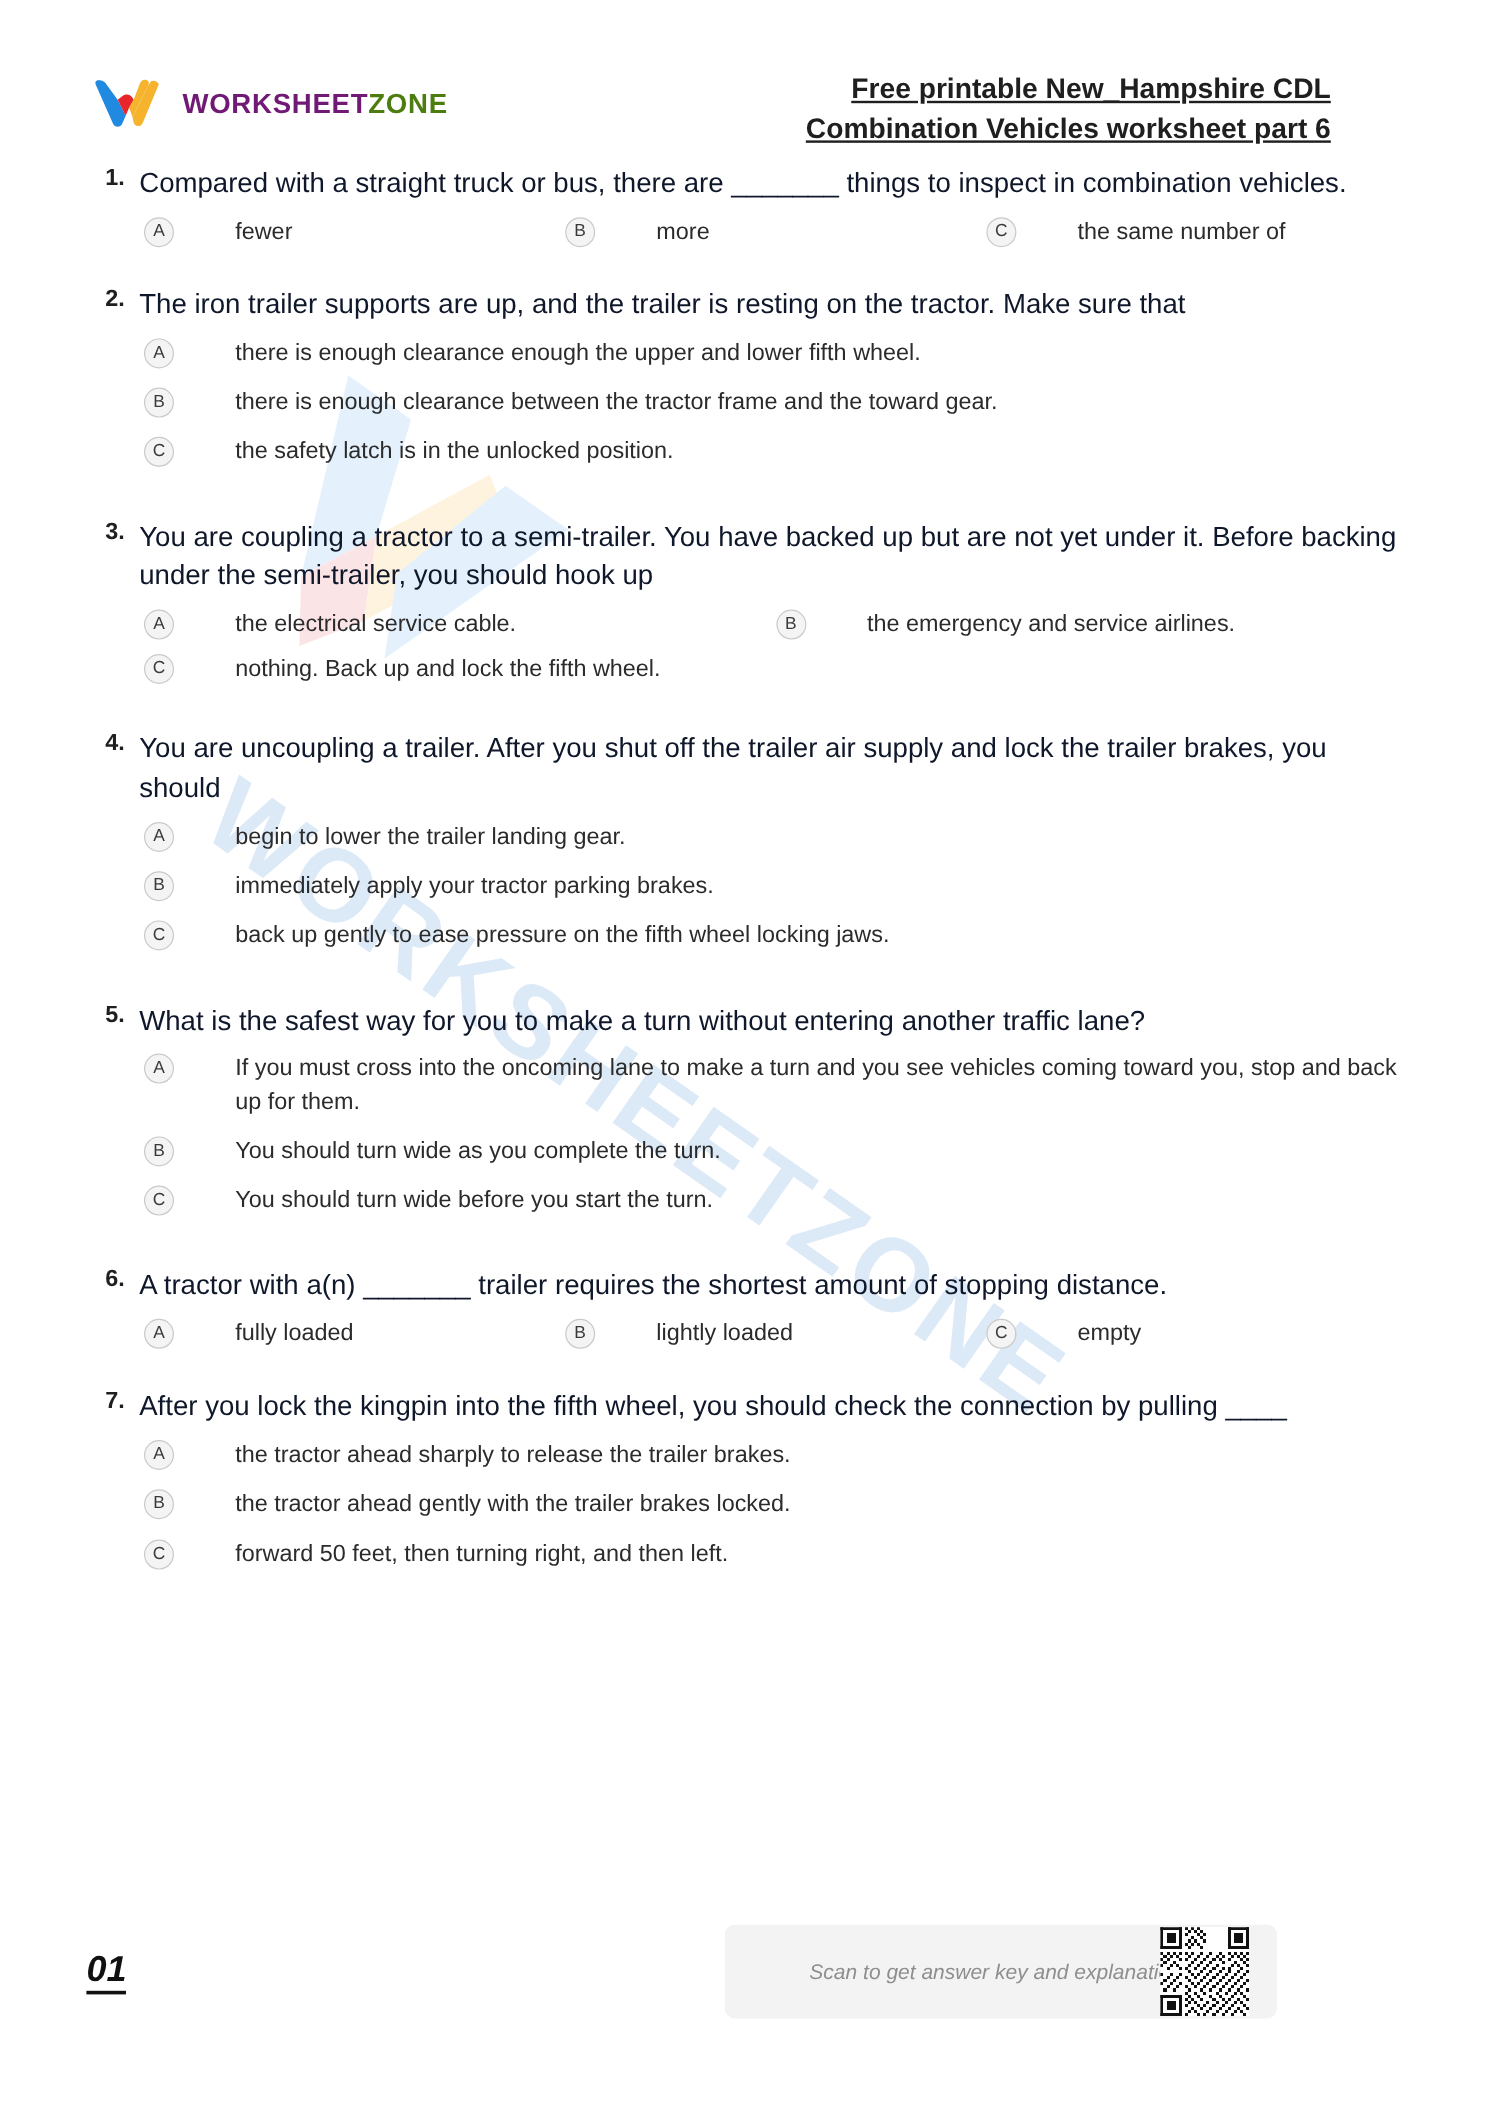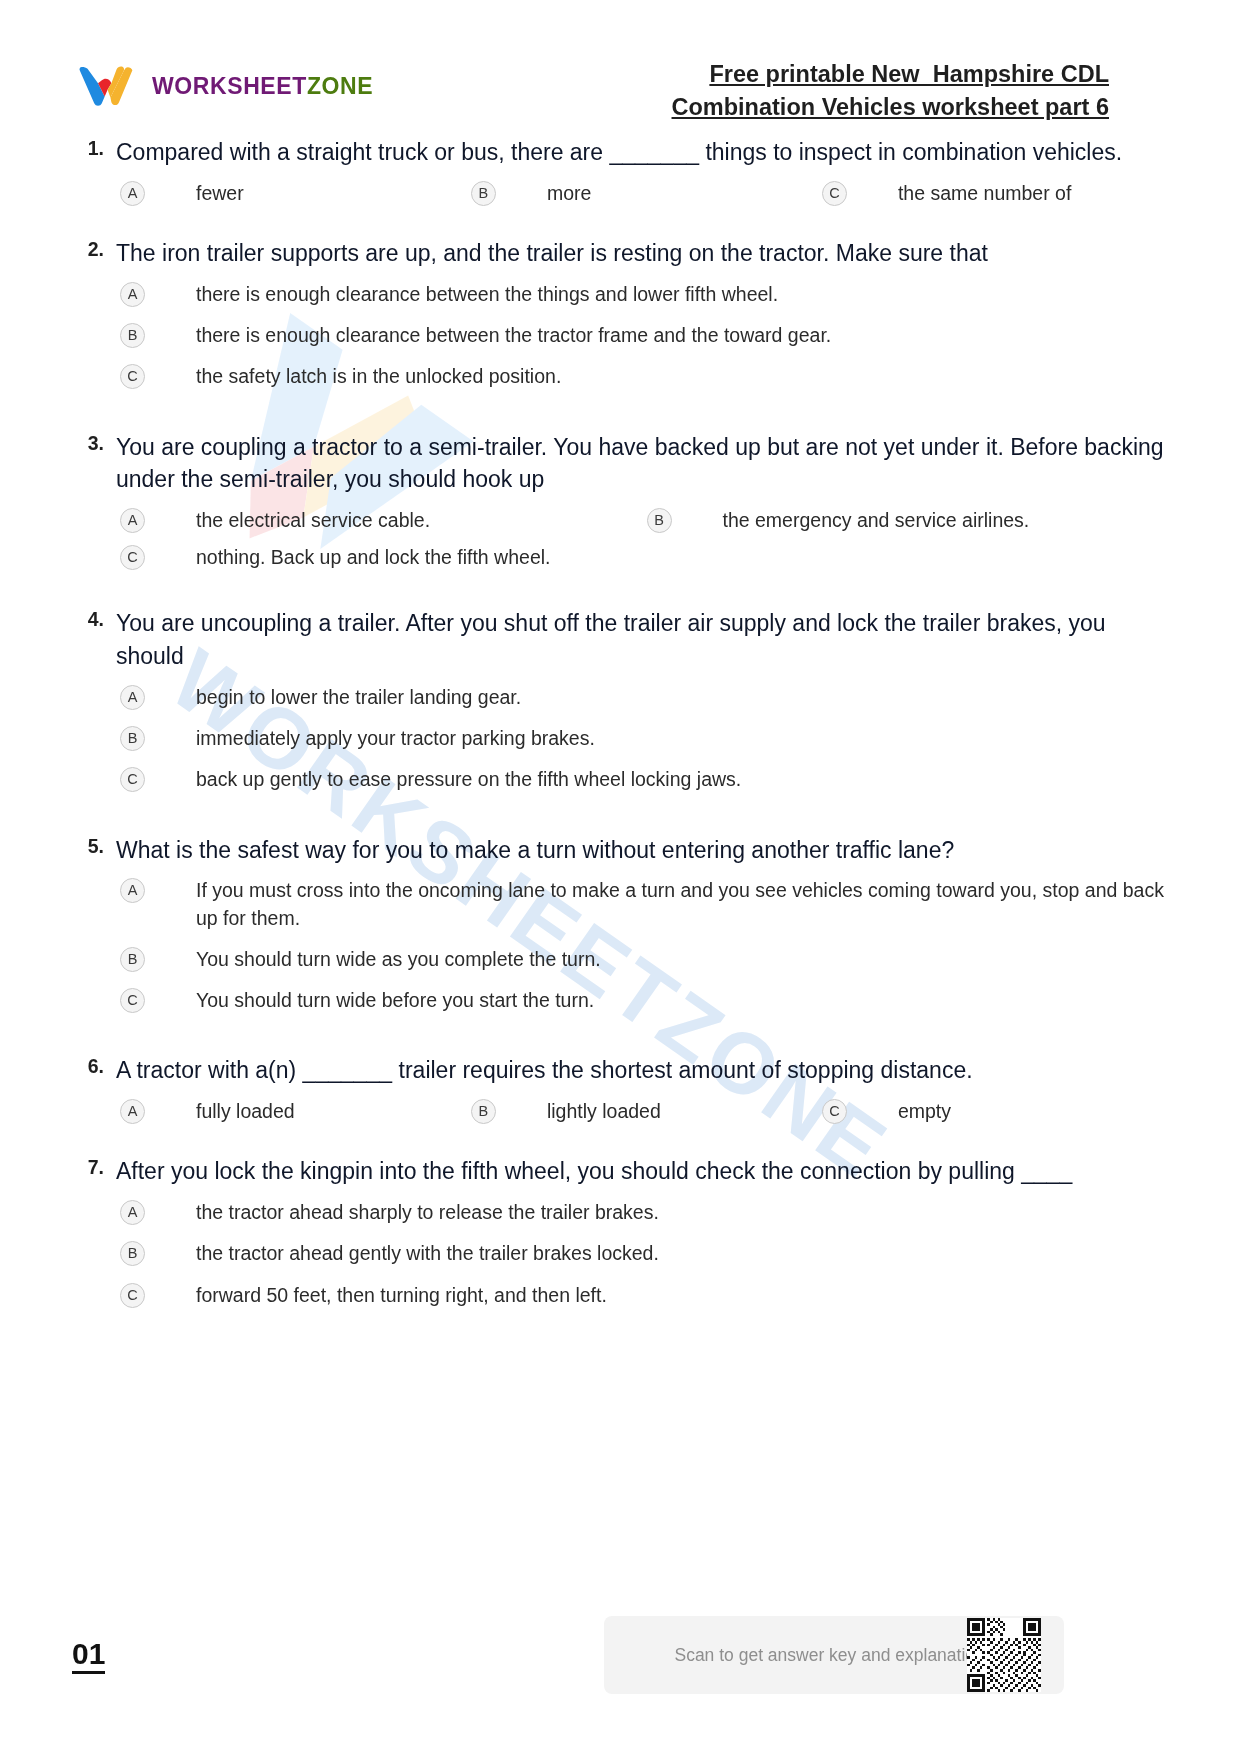--- a/index.html
+++ b/index.html
@@ -149,24 +149,25 @@
   
   .cols3 .opt { width: 33.33%; margin-bottom: 4px; }
   .cols3 .opt .opt-label { white-space: nowrap; }
   .cols2 .opt { width: 50%; margin-bottom: 10px; }
   .cols2 .opt.full { width: 100%; }
 
   
   .footer {
     position: absolute;
     left: 0;
-    bottom: 0;
+    bottom: 12px;
     width: 1239px;
     height: 250px;
     z-index: 3;
+    font-style: italic;
   }
   .page-no {
     position: absolute;
     left: 72px;
     bottom: 80px;
     font-size: 30px;
     font-weight: 700;
     color: #111;
     border-bottom: 3px solid #111;
     padding-bottom: 2px;
@@ -256,21 +257,21 @@
           </div>
         </div>
       </div>
       <div class="q">
         <div class="q-num">2.</div>
         <div class="q-body">
           <div class="q-text">The iron trailer supports are up, and the trailer is resting on the tractor. Make sure that</div>
           <div class="opts-stack">
             <div class="opt">
               <span class="bubble">A</span>
-              <span class="opt-label">there is enough clearance between the things and lower fifth wheel.</span>
+              <span class="opt-label">there is enough clearance enough the upper and lower fifth wheel.</span>
             </div>
             <div class="opt">
               <span class="bubble">B</span>
               <span class="opt-label">there is enough clearance between the tractor frame and the toward gear.</span>
             </div>
             <div class="opt">
               <span class="bubble">C</span>
               <span class="opt-label">the safety latch is in the unlocked position.</span>
             </div>
           </div>

